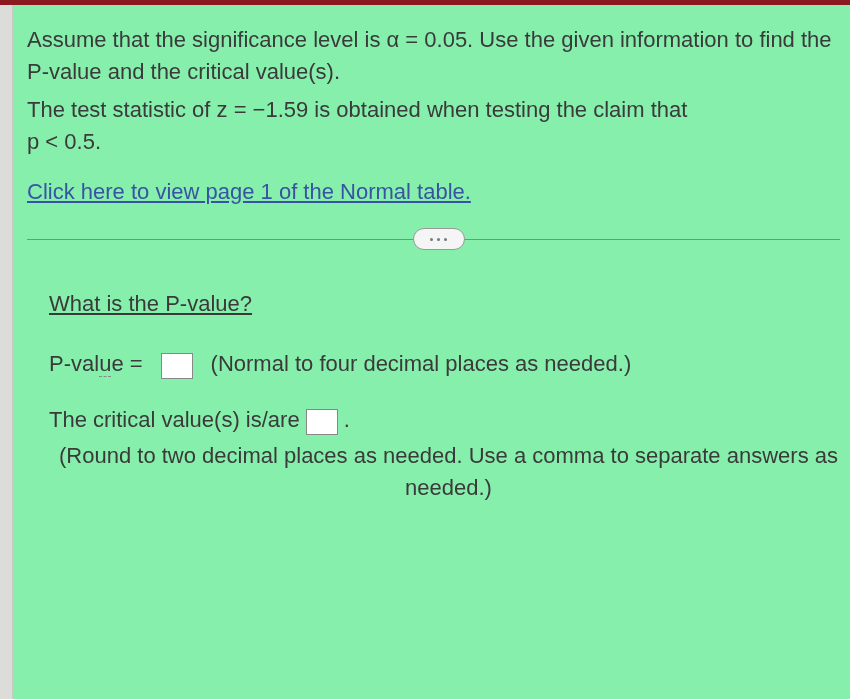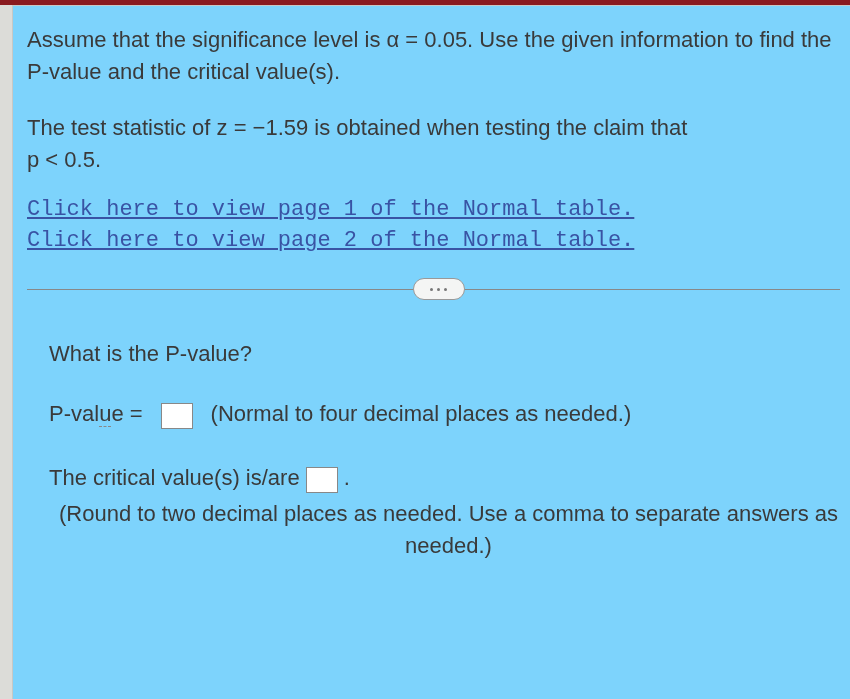--- a/index.html
+++ b/index.html
@@ -10,34 +10,34 @@
       font-family: Arial, Helvetica, sans-serif;
       position: relative;
       overflow: hidden;
     }
     .top-bar {
       height: 5px;
       background: #8a1a1f;
       width: 100%;
     }
     .content-panel {
-      background: #7dd3fc;
+      background: #86efac;
       margin-left: 12px;
       margin-top: 0;
       padding: 18px 0 0 14px;
       min-height: 694px;
       border-top: 1px solid #c8c8c4;
       border-left: 1px solid #c8c8c4;
       font-size: 22px;
       color: #3a3a3a;
       line-height: 1.45;
     }
     .intro-block { padding-right: 10px; }
-    .claim-block { margin-top: 24px; padding-right: 10px; }
-    .links-block { margin-top: 18px; font-family: Liberation Mono, monospace; }
+    .claim-block { margin-top: 6px; padding-right: 10px; }
+    .links-block { margin-top: 18px; }
     a.link {
       color: #3953a4;
       text-decoration: underline;
     }
     .divider-wrap {
       position: relative;
       margin-top: 32px;
       padding-right: 10px;
     }
     .divider-line {
@@ -60,23 +60,23 @@
       justify-content: center;
       cursor: pointer;
     }
     .pill .dot {
       width: 3px;
       height: 3px;
       background: #777;
       border-radius: 50%;
       margin: 0 2px;
     }
-    .question-block { margin-top: 48px; padding-left: 22px; }
+    .question-block { margin-top: 48px; padding-left: 22px; text-decoration: underline; }
     .pval-row { margin-top: 28px; padding-left: 22px; display: flex; align-items: baseline; flex-wrap: wrap; gap: 18px; }
-    .crit-block { margin-top: 32px; padding-left: 22px; padding-right: 2px; }
+    .crit-block { margin-top: 24px; padding-left: 22px; padding-right: 2px; }
     .crit-row { display: flex; align-items: baseline; flex-wrap: wrap; gap: 6px; }
     input.answer-box {
       width: 32px;
       height: 26px;
       border: 1px solid #888;
       background: #fff;
       font-size: 18px;
       text-align: center;
       vertical-align: middle;
       padding: 0;
@@ -97,21 +97,20 @@
     <span>Assume that the significance level is α = 0.05. Use the given information to find the P-value and the critical value(s).</span>
   </div>
 
   <div class="claim-block">
     <div>The test statistic of z = −1.59 is obtained when testing the claim that</div>
     <div>p &lt; 0.5.</div>
   </div>
 
   <div class="links-block">
     <div><a href="#" class="link">Click here to view page 1 of the Normal table.</a></div>
-    <div><a href="#" class="link">Click here to view page 2 of the Normal table.</a></div>
   </div>
 
   <div class="divider-wrap">
     <hr class="divider-line">
     <div class="pill">
       <span class="dot"></span>
       <span class="dot"></span>
       <span class="dot"></span>
     </div>
   </div>

